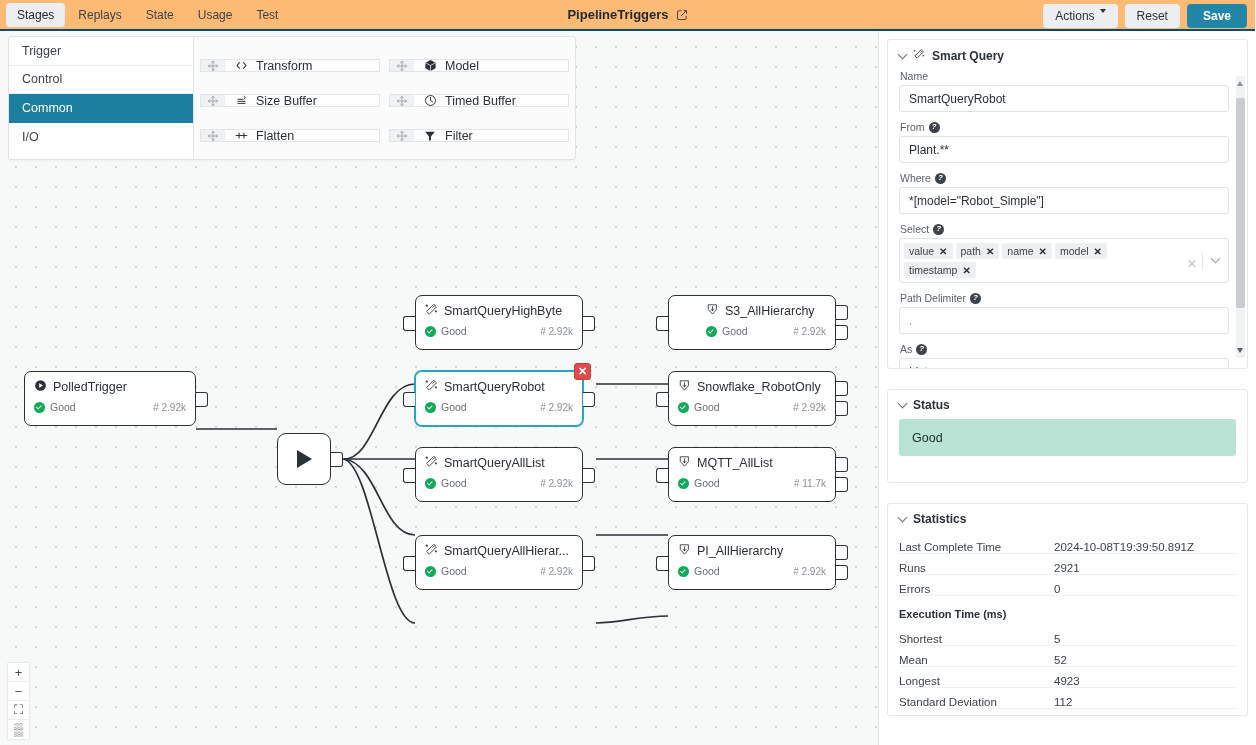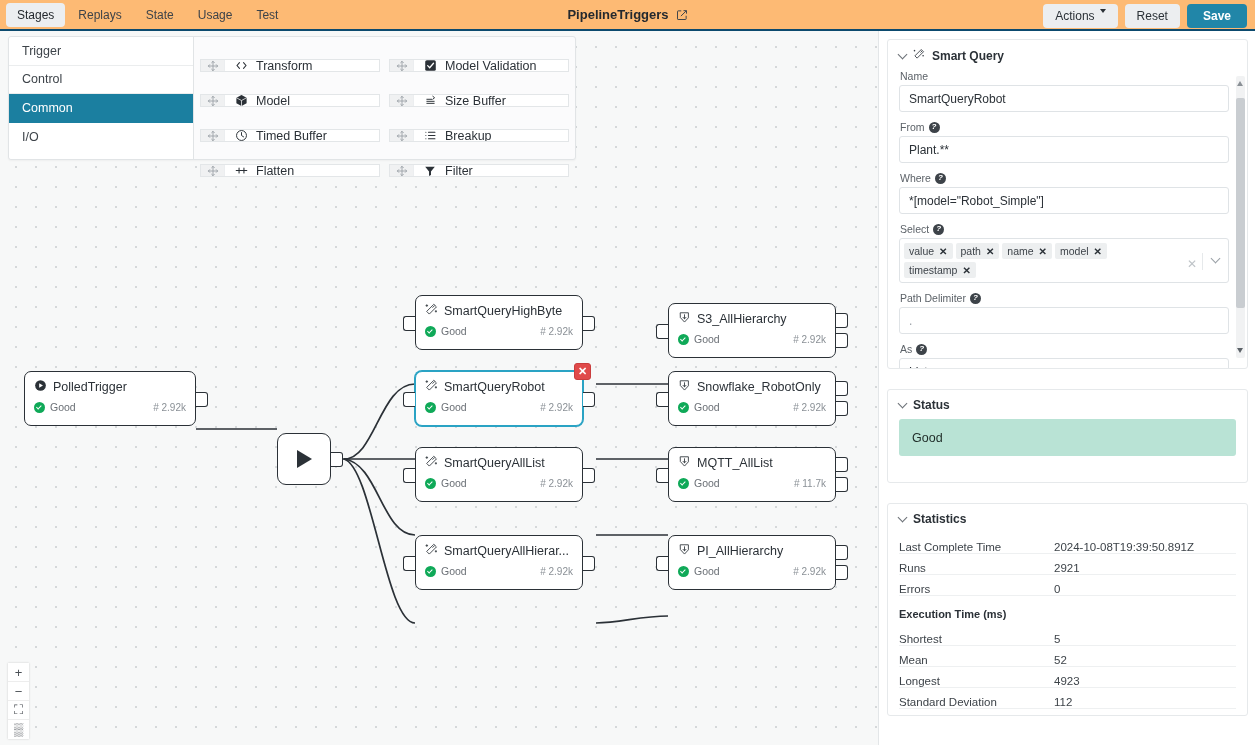--- a/index.html
+++ b/index.html
@@ -442,21 +442,21 @@
         <div class="node-foot">
           <span class="node-status">
             <i class="dot-good"></i>
             <span>Good</span>
           </span>
           <span class="node-count"># 2.92k</span>
         </div>
         <div class="port left" style="top:20px"></div>
         <div class="port right" style="top:20px"></div>
       </div>
-      <div class="node" style="left: 668px; top: 272px; width: 168px;">
+      <div class="node" style="left: 668px; top: 264px; width: 168px; padding-left: 28px;">
         <div class="node-title">
           <span><svg width="13" height="13" viewBox="0 0 16 16" fill="none" stroke="#3d4349" stroke-width="1.15" stroke-linecap="round" stroke-linejoin="round">
               <path d="M3.2 2.2h9.6v6.2L8 13.6 3.2 8.4z"></path>
               <path d="M8 4.6v5M6.2 7.8 8 9.7l1.8-1.9"></path>
             </svg></span>
           <span>S3_AllHierarchy</span>
         </div>
         <div class="node-foot">
           <span class="node-status">
             <i class="dot-good"></i>
@@ -557,84 +557,55 @@
         </div>
         <div class="pal-item">
           <span class="pal-grip">
             <svg width="12" height="12" viewBox="0 0 16 16" fill="none" stroke="#9aa0a6" stroke-width="1.2" stroke-linecap="round">
               <path d="M8 1.8v12.4M1.8 8h12.4"></path>
               <path d="M6.2 3.6 8 1.8l1.8 1.8M6.2 12.4 8 14.2l1.8-1.8M3.6 6.2 1.8 8l1.8 1.8M12.4 6.2 14.2 8l-1.8 1.8"></path>
             </svg>
           </span>
           <span class="pal-ico">
             <svg width="13" height="13" viewBox="0 0 16 16">
-              <rect x="1.5" y="1.5" width="13" height="13" rx="2" fill="#2b3137"></rect>
-              <path d="M4.5 8.2 7 10.7 11.7 5.2" fill="none" stroke="#fff" stroke-width="1.6" stroke-linecap="round"></path>
-            </svg>
-          </span>
-          <span class="pal-label">Model Validation</span>
+              <path d="M8 1.2 14.3 4.6v6.8L8 14.8 1.7 11.4V4.6z" fill="#2b3137"></path>
+              <path d="M1.7 4.6 8 8l6.3-3.4M8 8v6.8" stroke="#fff" stroke-width=".9" fill="none"></path>
+            </svg>
+          </span>
+          <span class="pal-label">Model</span>
         </div>
         <div class="pal-item">
           <span class="pal-grip">
             <svg width="12" height="12" viewBox="0 0 16 16" fill="none" stroke="#9aa0a6" stroke-width="1.2" stroke-linecap="round">
               <path d="M8 1.8v12.4M1.8 8h12.4"></path>
               <path d="M6.2 3.6 8 1.8l1.8 1.8M6.2 12.4 8 14.2l1.8-1.8M3.6 6.2 1.8 8l1.8 1.8M12.4 6.2 14.2 8l-1.8 1.8"></path>
             </svg>
           </span>
           <span class="pal-ico">
-            <svg width="13" height="13" viewBox="0 0 16 16">
-              <path d="M8 1.2 14.3 4.6v6.8L8 14.8 1.7 11.4V4.6z" fill="#2b3137"></path>
-              <path d="M1.7 4.6 8 8l6.3-3.4M8 8v6.8" stroke="#fff" stroke-width=".9" fill="none"></path>
-            </svg>
-          </span>
-          <span class="pal-label">Model</span>
+            <svg width="13" height="13" viewBox="0 0 16 16" fill="none" stroke="#2b3137" stroke-width="1.2">
+              <path d="M3 11.5h10M3 9h10M3 6.5h7"></path>
+              <path d="M10.5 2.5 13 4.6 10.5 6.7" stroke-linejoin="round"></path>
+            </svg>
+          </span>
+          <span class="pal-label">Size Buffer</span>
         </div>
         <div class="pal-item">
           <span class="pal-grip">
             <svg width="12" height="12" viewBox="0 0 16 16" fill="none" stroke="#9aa0a6" stroke-width="1.2" stroke-linecap="round">
               <path d="M8 1.8v12.4M1.8 8h12.4"></path>
               <path d="M6.2 3.6 8 1.8l1.8 1.8M6.2 12.4 8 14.2l1.8-1.8M3.6 6.2 1.8 8l1.8 1.8M12.4 6.2 14.2 8l-1.8 1.8"></path>
             </svg>
           </span>
           <span class="pal-ico">
             <svg width="13" height="13" viewBox="0 0 16 16" fill="none" stroke="#2b3137" stroke-width="1.2">
-              <path d="M3 11.5h10M3 9h10M3 6.5h7"></path>
-              <path d="M10.5 2.5 13 4.6 10.5 6.7" stroke-linejoin="round"></path>
-            </svg>
-          </span>
-          <span class="pal-label">Size Buffer</span>
-        </div>
-        <div class="pal-item">
-          <span class="pal-grip">
-            <svg width="12" height="12" viewBox="0 0 16 16" fill="none" stroke="#9aa0a6" stroke-width="1.2" stroke-linecap="round">
-              <path d="M8 1.8v12.4M1.8 8h12.4"></path>
-              <path d="M6.2 3.6 8 1.8l1.8 1.8M6.2 12.4 8 14.2l1.8-1.8M3.6 6.2 1.8 8l1.8 1.8M12.4 6.2 14.2 8l-1.8 1.8"></path>
-            </svg>
-          </span>
-          <span class="pal-ico">
-            <svg width="13" height="13" viewBox="0 0 16 16" fill="none" stroke="#2b3137" stroke-width="1.2">
               <circle cx="8" cy="8" r="6.1"></circle>
               <path d="M8 4.4V8l2.6 1.7" stroke-linecap="round"></path>
             </svg>
           </span>
           <span class="pal-label">Timed Buffer</span>
-        </div>
-        <div class="pal-item">
-          <span class="pal-grip">
-            <svg width="12" height="12" viewBox="0 0 16 16" fill="none" stroke="#9aa0a6" stroke-width="1.2" stroke-linecap="round">
-              <path d="M8 1.8v12.4M1.8 8h12.4"></path>
-              <path d="M6.2 3.6 8 1.8l1.8 1.8M6.2 12.4 8 14.2l1.8-1.8M3.6 6.2 1.8 8l1.8 1.8M12.4 6.2 14.2 8l-1.8 1.8"></path>
-            </svg>
-          </span>
-          <span class="pal-ico">
-            <svg width="13" height="13" viewBox="0 0 16 16" fill="none" stroke="#2b3137" stroke-width="1.3" stroke-linecap="round">
-              <path d="M5.5 4h8M5.5 8h8M5.5 12h8M2.3 4h.02M2.3 8h.02M2.3 12h.02"></path>
-            </svg>
-          </span>
-          <span class="pal-label">Breakup</span>
         </div>
         <div class="pal-item">
           <span class="pal-grip">
             <svg width="12" height="12" viewBox="0 0 16 16" fill="none" stroke="#9aa0a6" stroke-width="1.2" stroke-linecap="round">
               <path d="M8 1.8v12.4M1.8 8h12.4"></path>
               <path d="M6.2 3.6 8 1.8l1.8 1.8M6.2 12.4 8 14.2l1.8-1.8M3.6 6.2 1.8 8l1.8 1.8M12.4 6.2 14.2 8l-1.8 1.8"></path>
             </svg>
           </span>
           <span class="pal-ico">
             <svg width="13" height="13" viewBox="0 0 16 16" fill="none" stroke="#2b3137" stroke-width="1.3" stroke-linecap="round">

